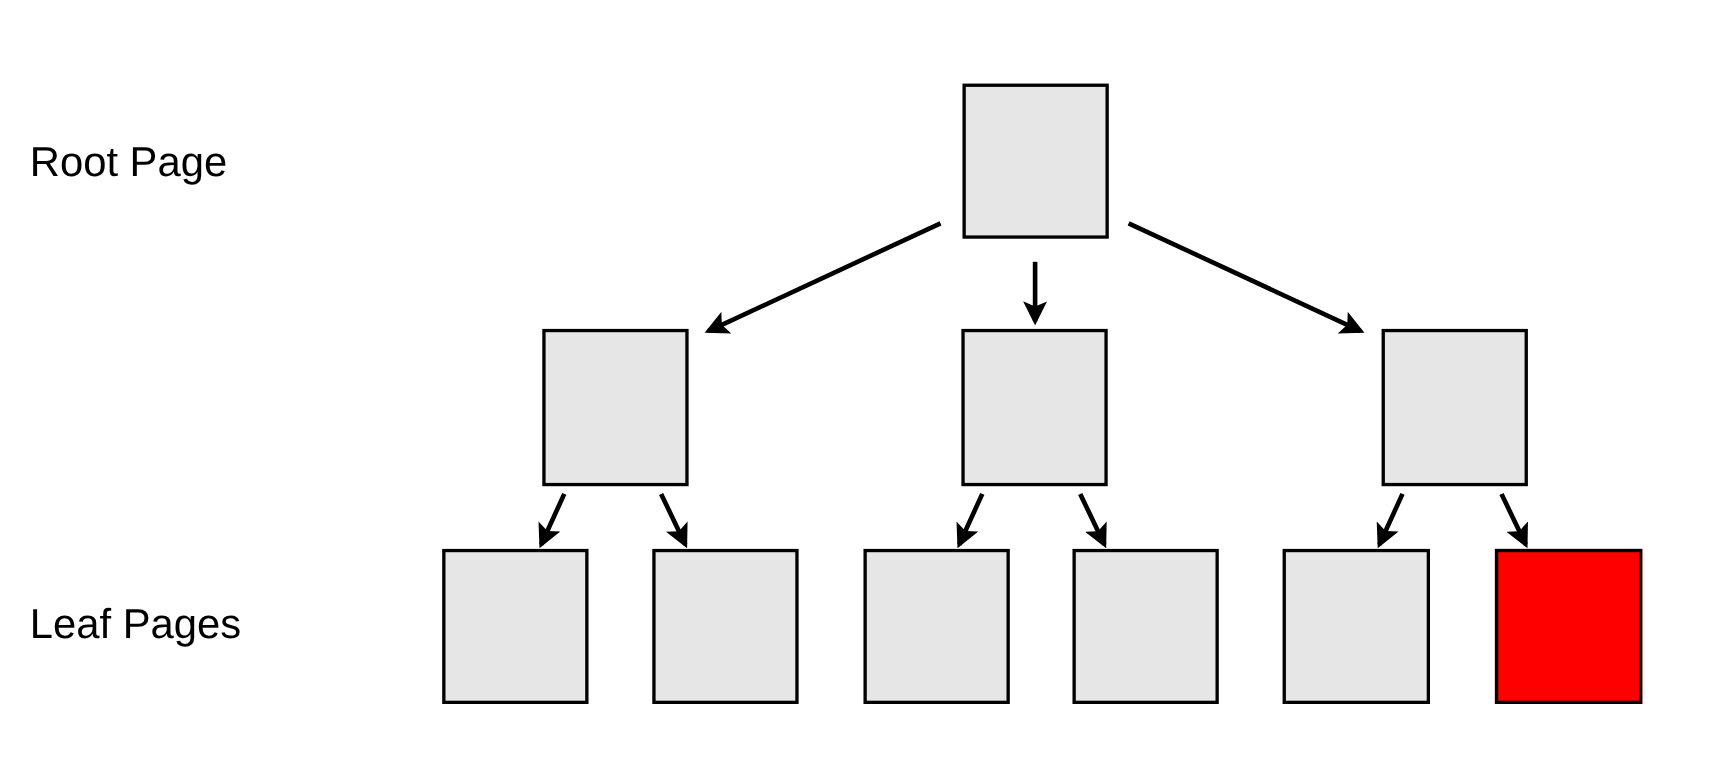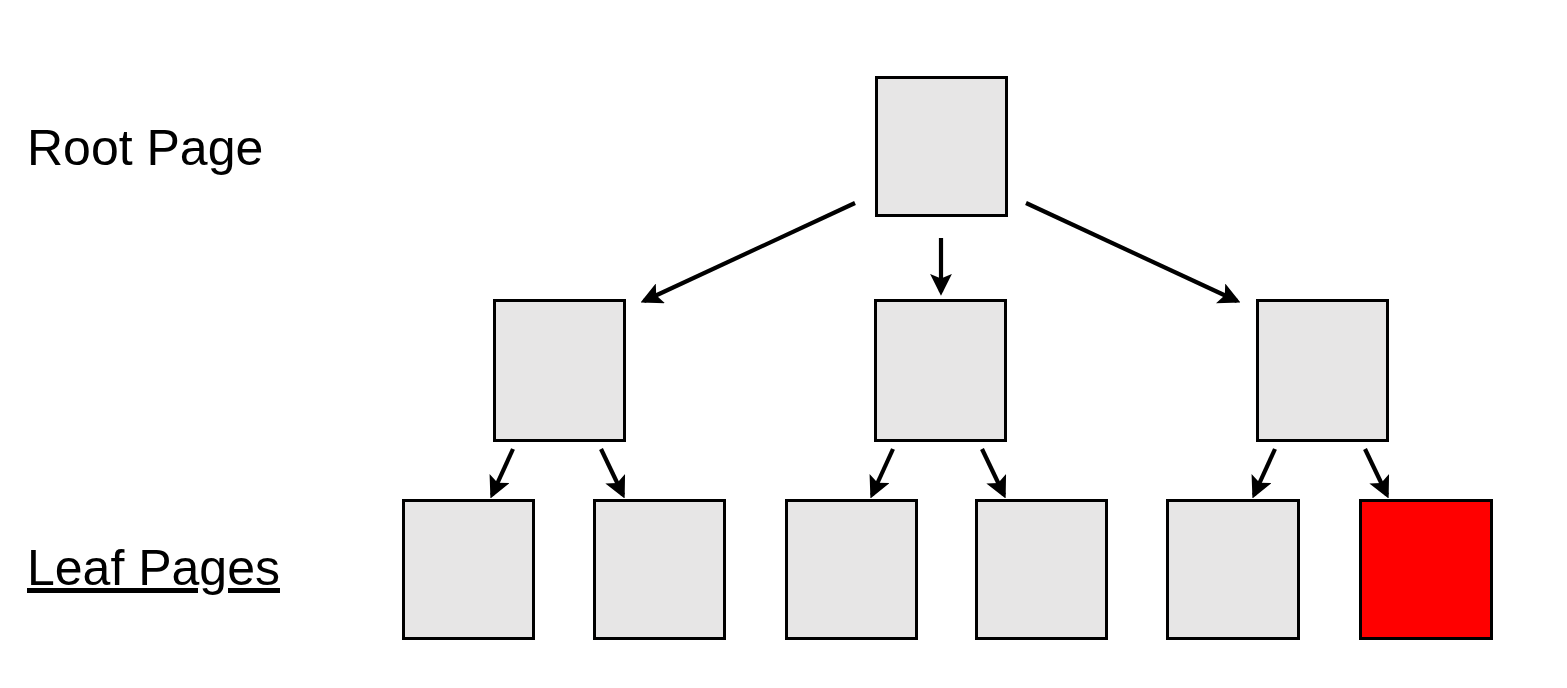--- a/index.html
+++ b/index.html
@@ -19,28 +19,28 @@
     top: 0;
     left: 0;
     width: 1567px;
     height: 688px;
   }
   .row-label {
     position: absolute;
     color: #000000;
     font-family: "Liberation Sans", sans-serif;
     font-weight: 400;
-    font-size: 50px;
+    font-size: 38px;
     line-height: 65px;
     white-space: pre-line;
     letter-spacing: 0px;
   }
   #label-root-page   { left: 27px; top: 116px; }
   #label-intermediate-pages { left: 27px; top: 312px; width: 330px; }
-  #label-leaf-pages  { left: 27px; top: 536px; text-decoration: underline; }
+  #label-leaf-pages  { left: 27px; top: 536px; }
 
   .node-box {
     position: absolute;
     box-sizing: border-box;
     border: 3px solid #000000;
   }
   .node-box.fill-gray { background: #e7e6e6; }
   .node-box.fill-red  { background: #ff0000; }
 
   svg#edges {

